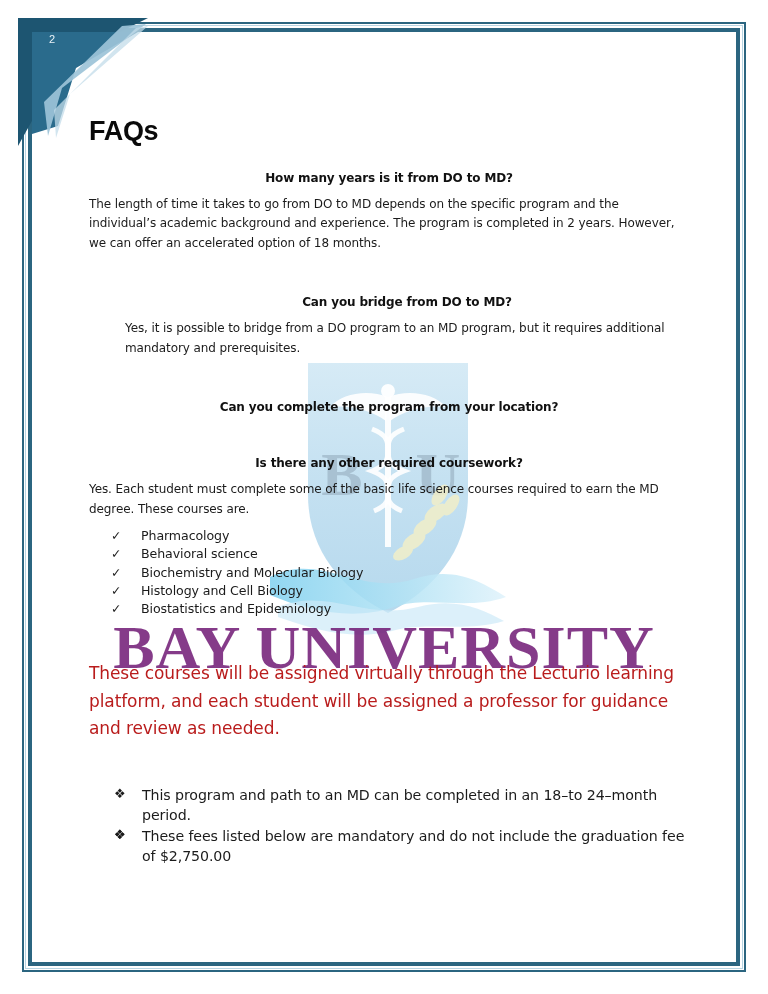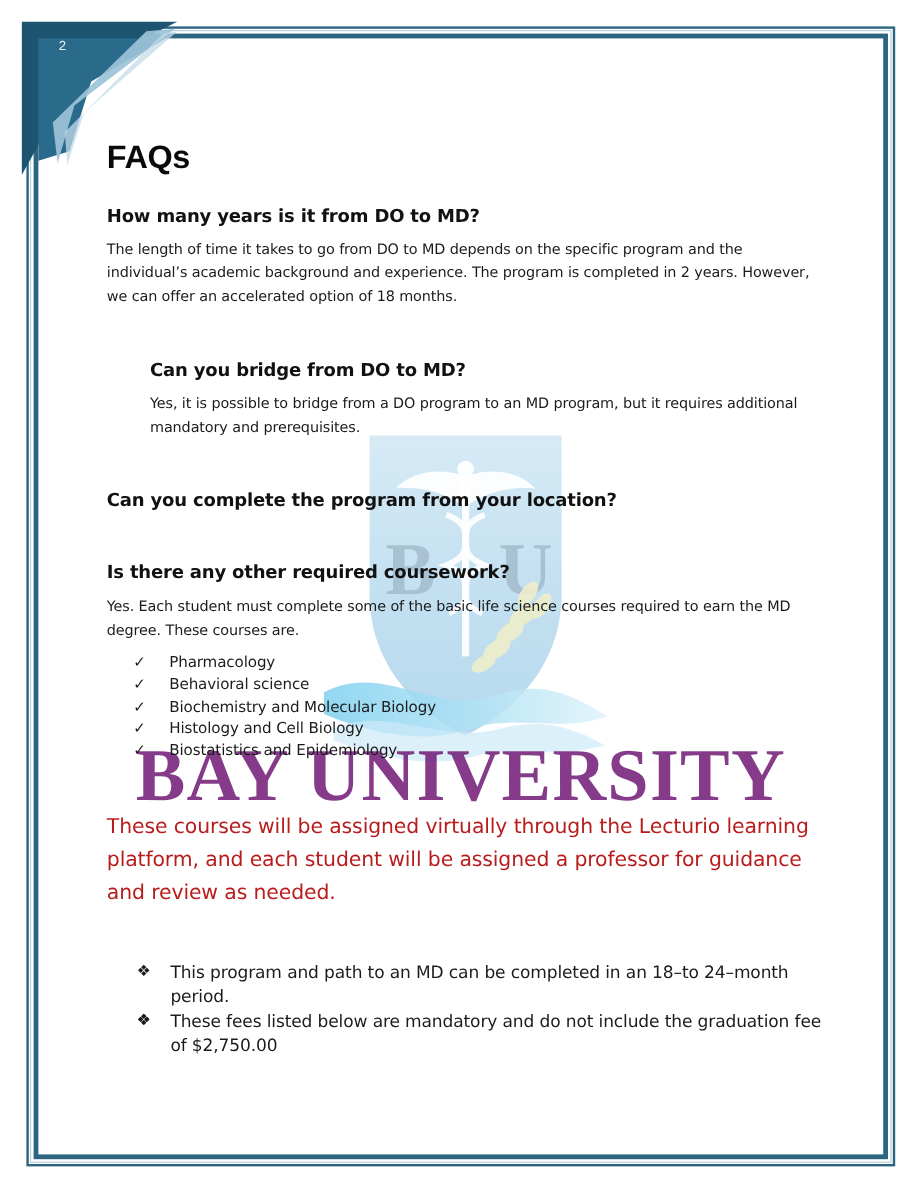--- a/index.html
+++ b/index.html
@@ -124,24 +124,25 @@
     padding-top: 116px;
     letter-spacing: -0.3px;
   }
 
   .qa-block { margin-top: 26px; }
   .qa-block.first { margin-top: 24px; }
 
   .q {
     font-family: "DejaVu Sans", sans-serif;
     font-weight: bold;
-    font-size: 15px;
+    font-size: 12px;
     color: #111111;
     margin: 0 0 10px 0;
     letter-spacing: -0.15px;
+    text-align: center;
   }
   .a {
     font-family: "DejaVu Sans", sans-serif;
     font-size: 12px;
     color: #1b1b1b;
     margin: 0;
     line-height: 1.62;
     letter-spacing: -0.1px;
   }
 

